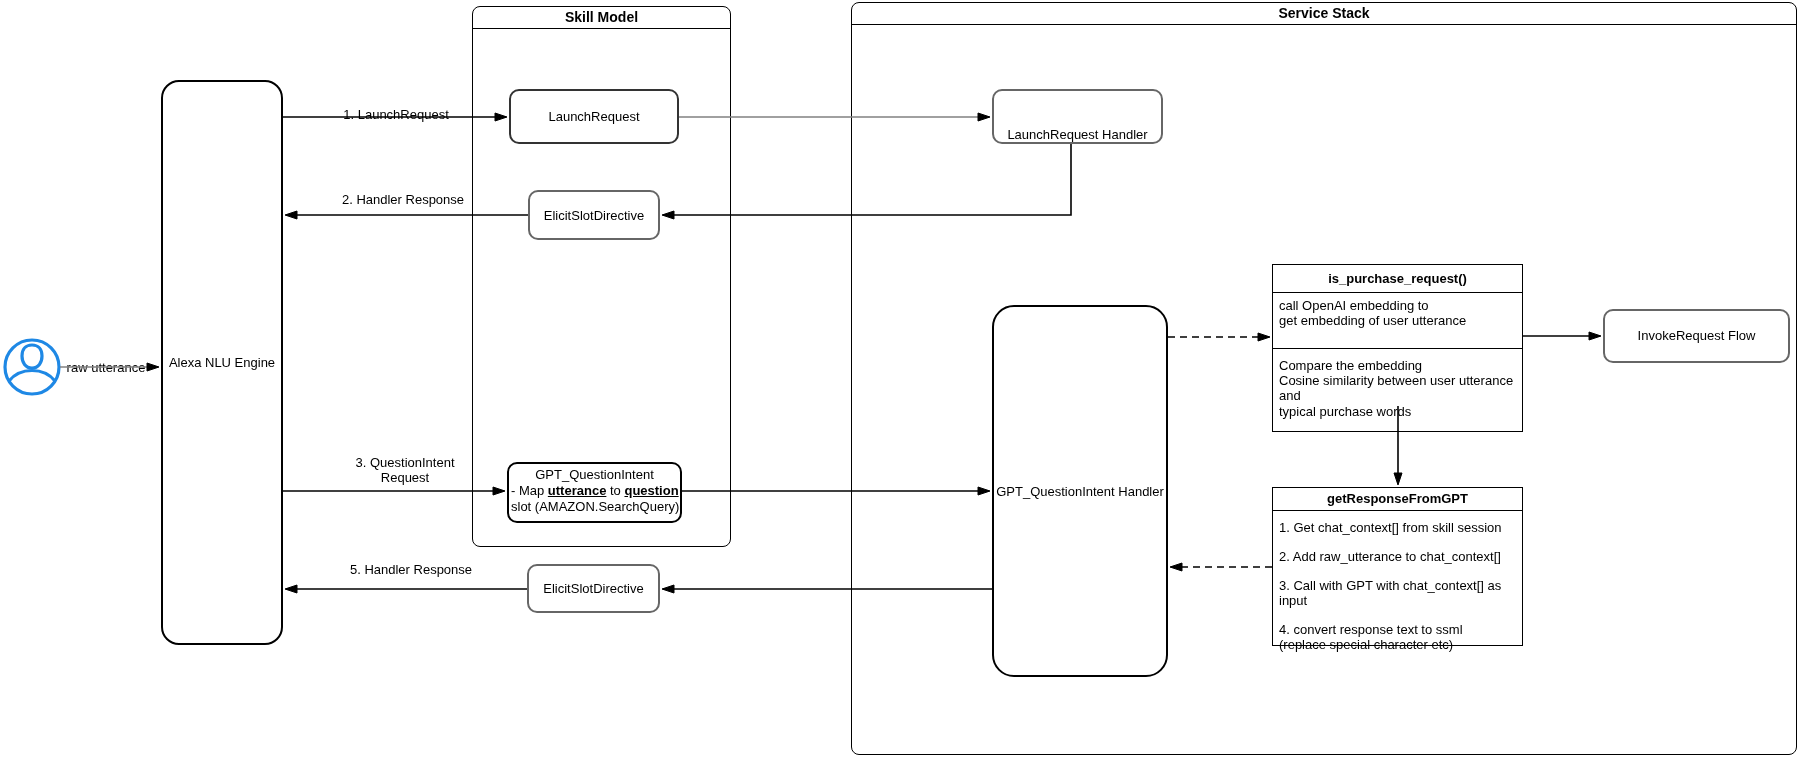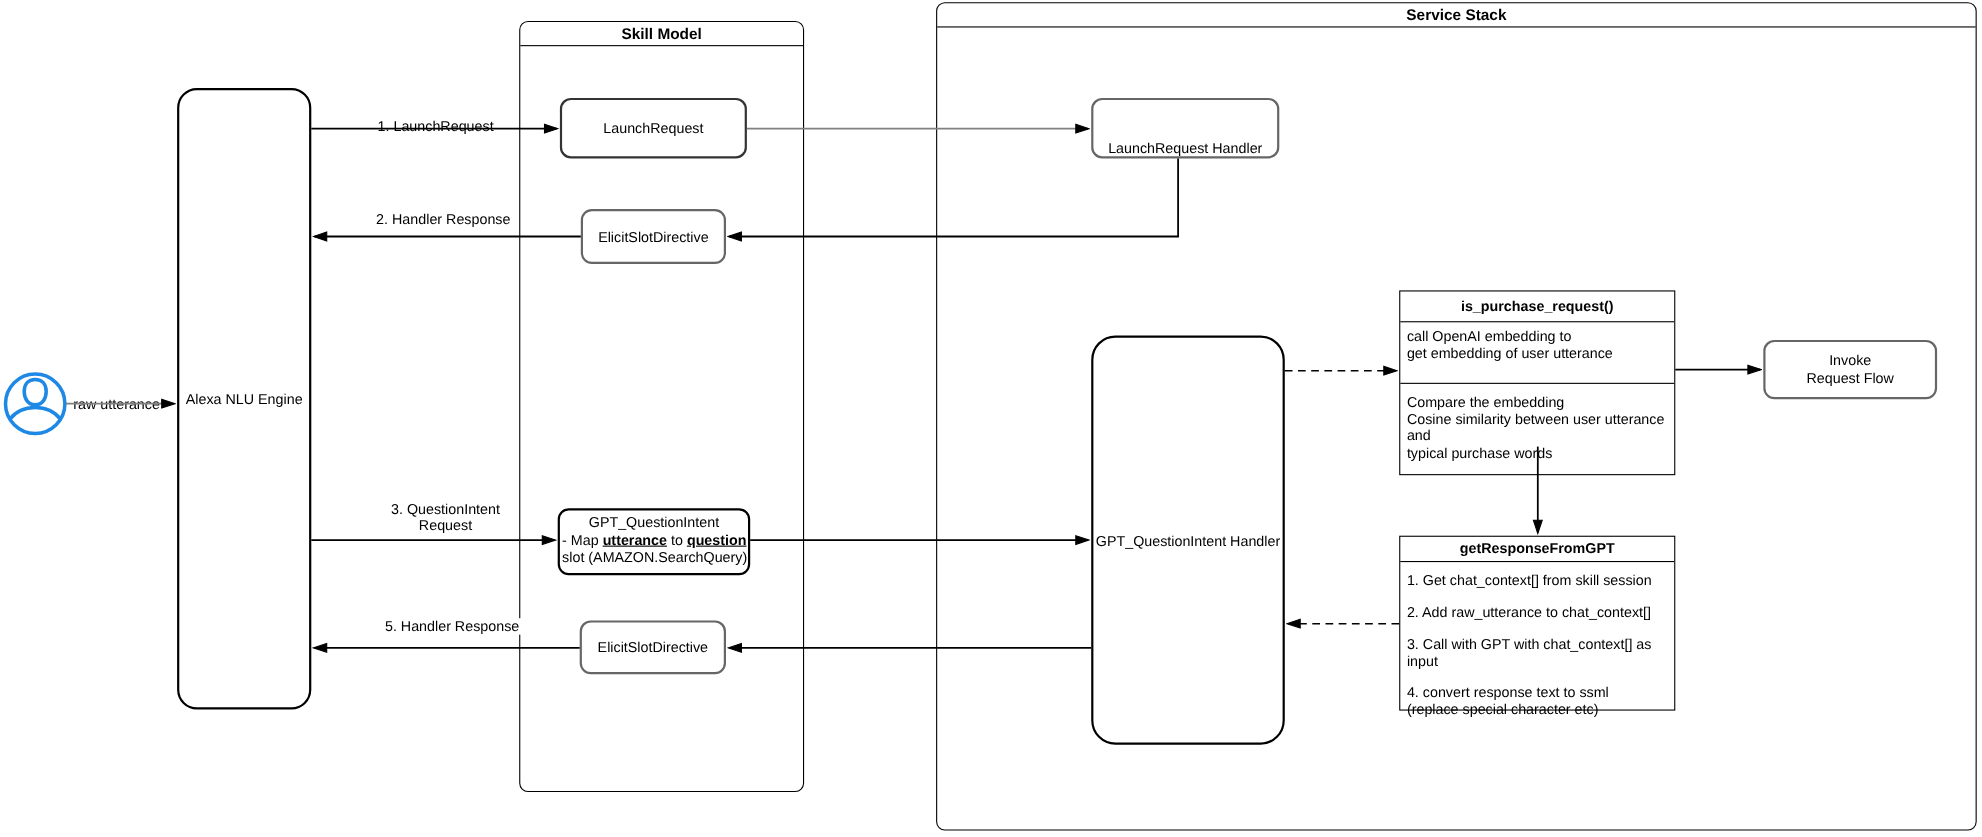--- a/index.html
+++ b/index.html
@@ -48,21 +48,21 @@
   .gqi-l1{text-align:center;}
   .gqi-l2,.gqi-l3{text-align:left;padding-left:2px;}
   .steps{padding:9px 6px 0 6px;line-height:15px;}
   .steps .step{margin-bottom:14px;}
   .steps .step-last, .steps .step-cont{margin-bottom:0;}
   svg.wires{position:absolute;left:0;top:0;pointer-events:none;}
 </style>
 </head>
 <body>
 
-<div class="abs lane" style="left:472px;top:19px;width:259px;height:701px;">
+<div class="abs lane" style="left:472px;top:6px;width:259px;height:541px;">
   <div class="lane-title">Skill Model</div>
 </div>
 
 <div class="abs lane" style="left:851px;top:2px;width:946px;height:753px;">
   <div class="lane-title">Service Stack</div>
 </div>
 
 <div class="abs node" style="left:161px;top:80px;width:122px;height:565px;border-radius:18px;">
   <span>Alexa NLU Engine</span>
 </div>
@@ -110,21 +110,21 @@
   <div class="uml-title" style="height:22px;line-height:22px;">getResponseFromGPT</div>
   <div class="steps">
     <div class="step">1. Get chat_context[] from skill session</div>
     <div class="step">2. Add raw_utterance to chat_context[]</div>
     <div class="step">3. Call with GPT with chat_context[] as input</div>
     <div class="step-last">4. convert response text to ssml</div>
     <div class="step-cont">(replace special character etc)</div>
   </div>
 </div>
 
-<div class="abs node gray" style="left:1603px;top:309px;width:158px;height:54px;flex-direction:column;line-height:16px;">
+<div class="abs node gray" style="left:1603px;top:309px;width:187px;height:54px;line-height:16px;">
   <div>Invoke</div>
   <div>Request Flow</div>
 </div>
 
 <div class="edge-label" style="left:106px;top:360px;">raw utterance</div>
 <div class="edge-label" style="left:396px;top:93px;margin-top:14px;">1. LaunchRequest</div>
 <div class="edge-label" style="left:403px;top:192px;">2. Handler Response</div>
 <div class="edge-label" style="left:405px;top:455px;"><span>3. QuestionIntent</span><span class="qn-line2">Request</span></div>
 <div class="edge-label" style="left:411px;top:562px;">5. Handler Response</div>
 

